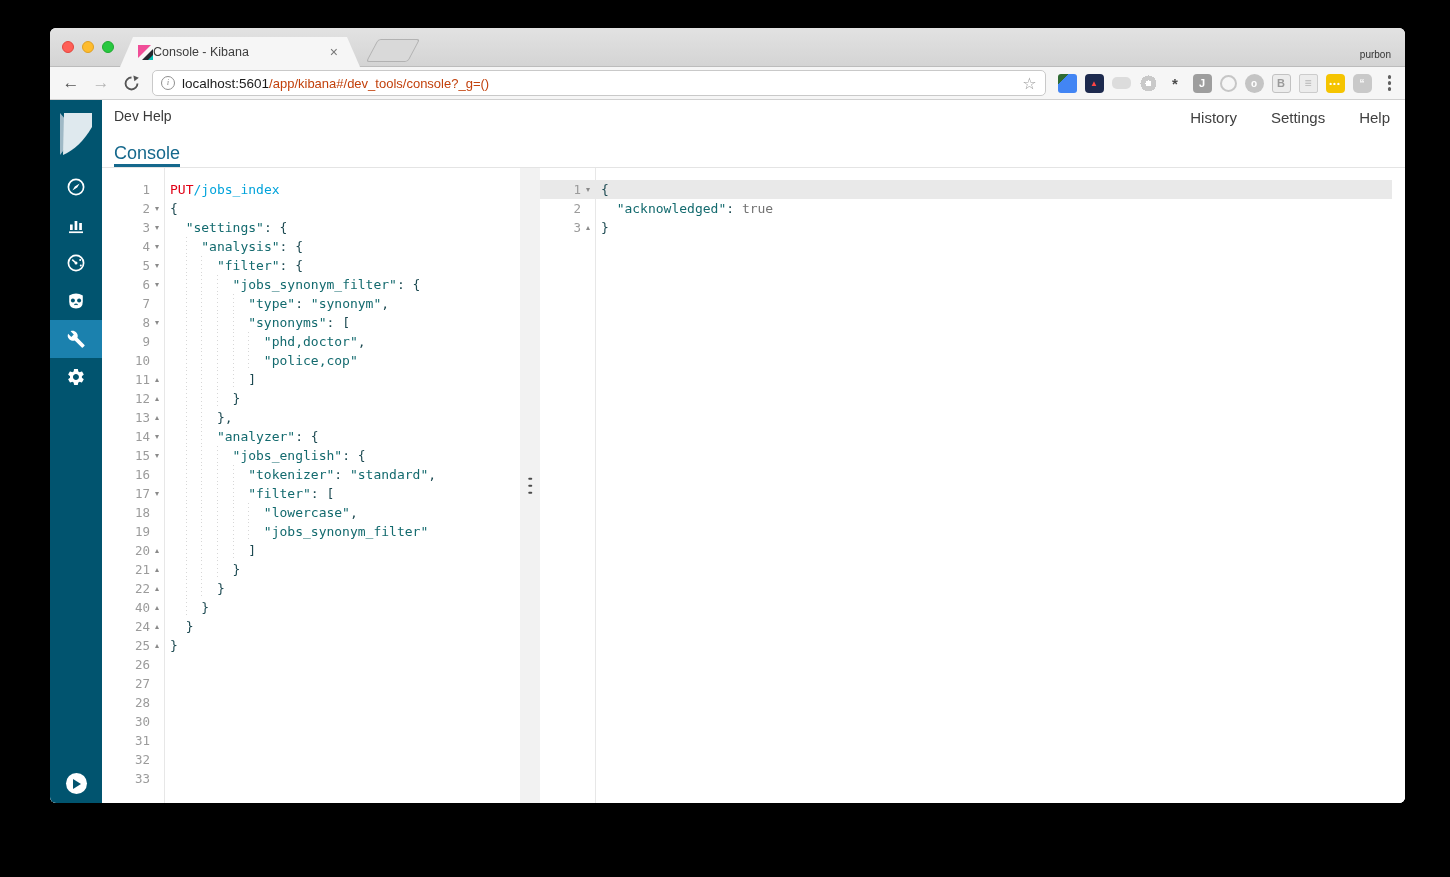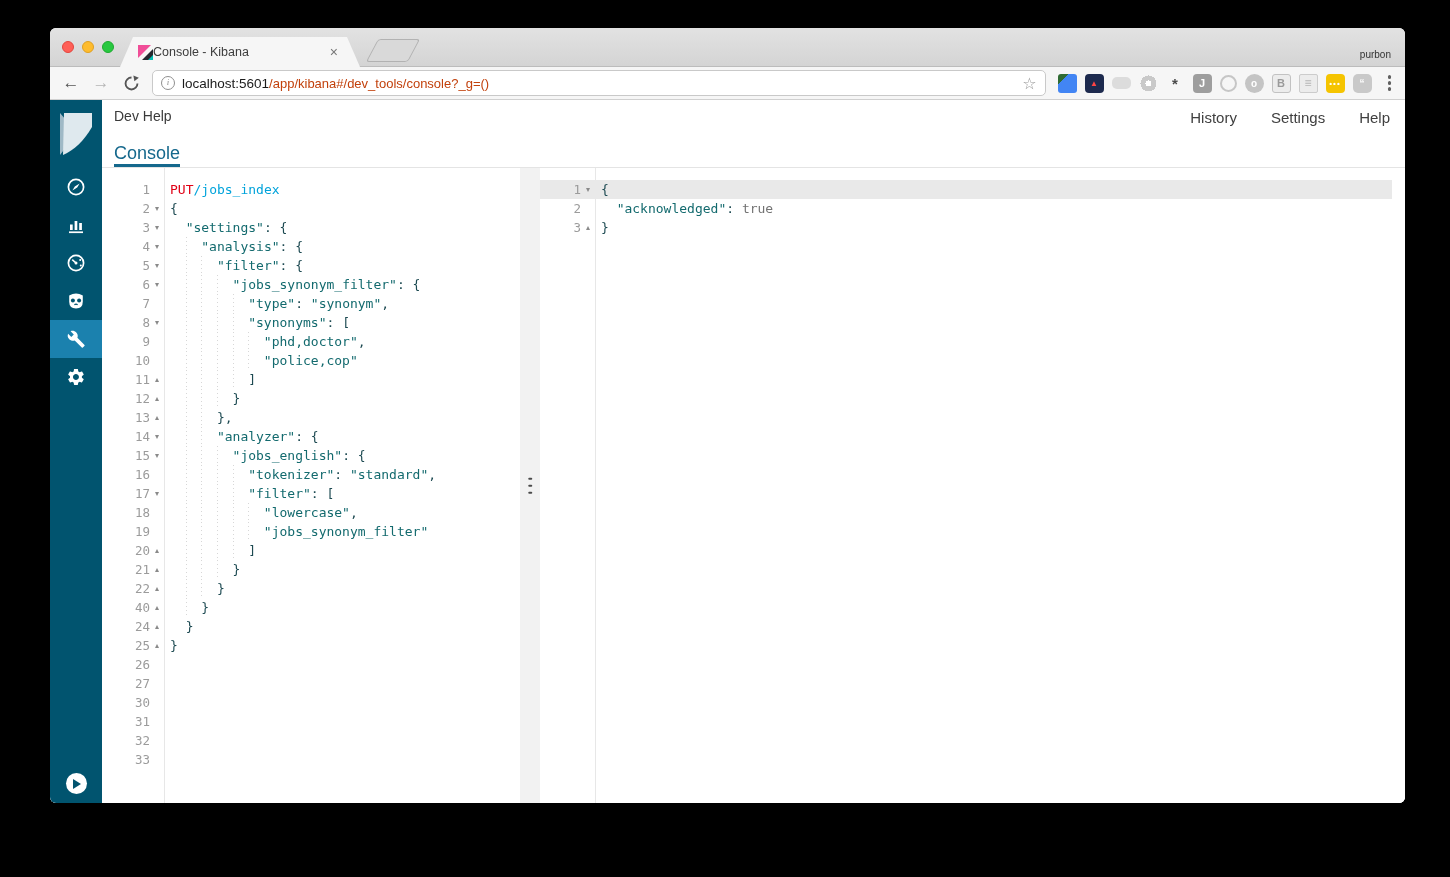--- a/index.html
+++ b/index.html
@@ -429,20 +429,27 @@
                 </div>
                 <div class="line">
                   <span class="gutter">
                     <span class="num">27</span>
                     <span class="fold"></span>
                   </span>
                   <span class="code"></span>
                 </div>
                 <div class="line">
                   <span class="gutter">
+                    <span class="num">28</span>
+                    <span class="fold"></span>
+                  </span>
+                  <span class="code"></span>
+                </div>
+                <div class="line">
+                  <span class="gutter">
                     <span class="num">30</span>
                     <span class="fold"></span>
                   </span>
                   <span class="code"></span>
                 </div>
                 <div class="line">
                   <span class="gutter">
                     <span class="num">31</span>
                     <span class="fold"></span>
                   </span>

